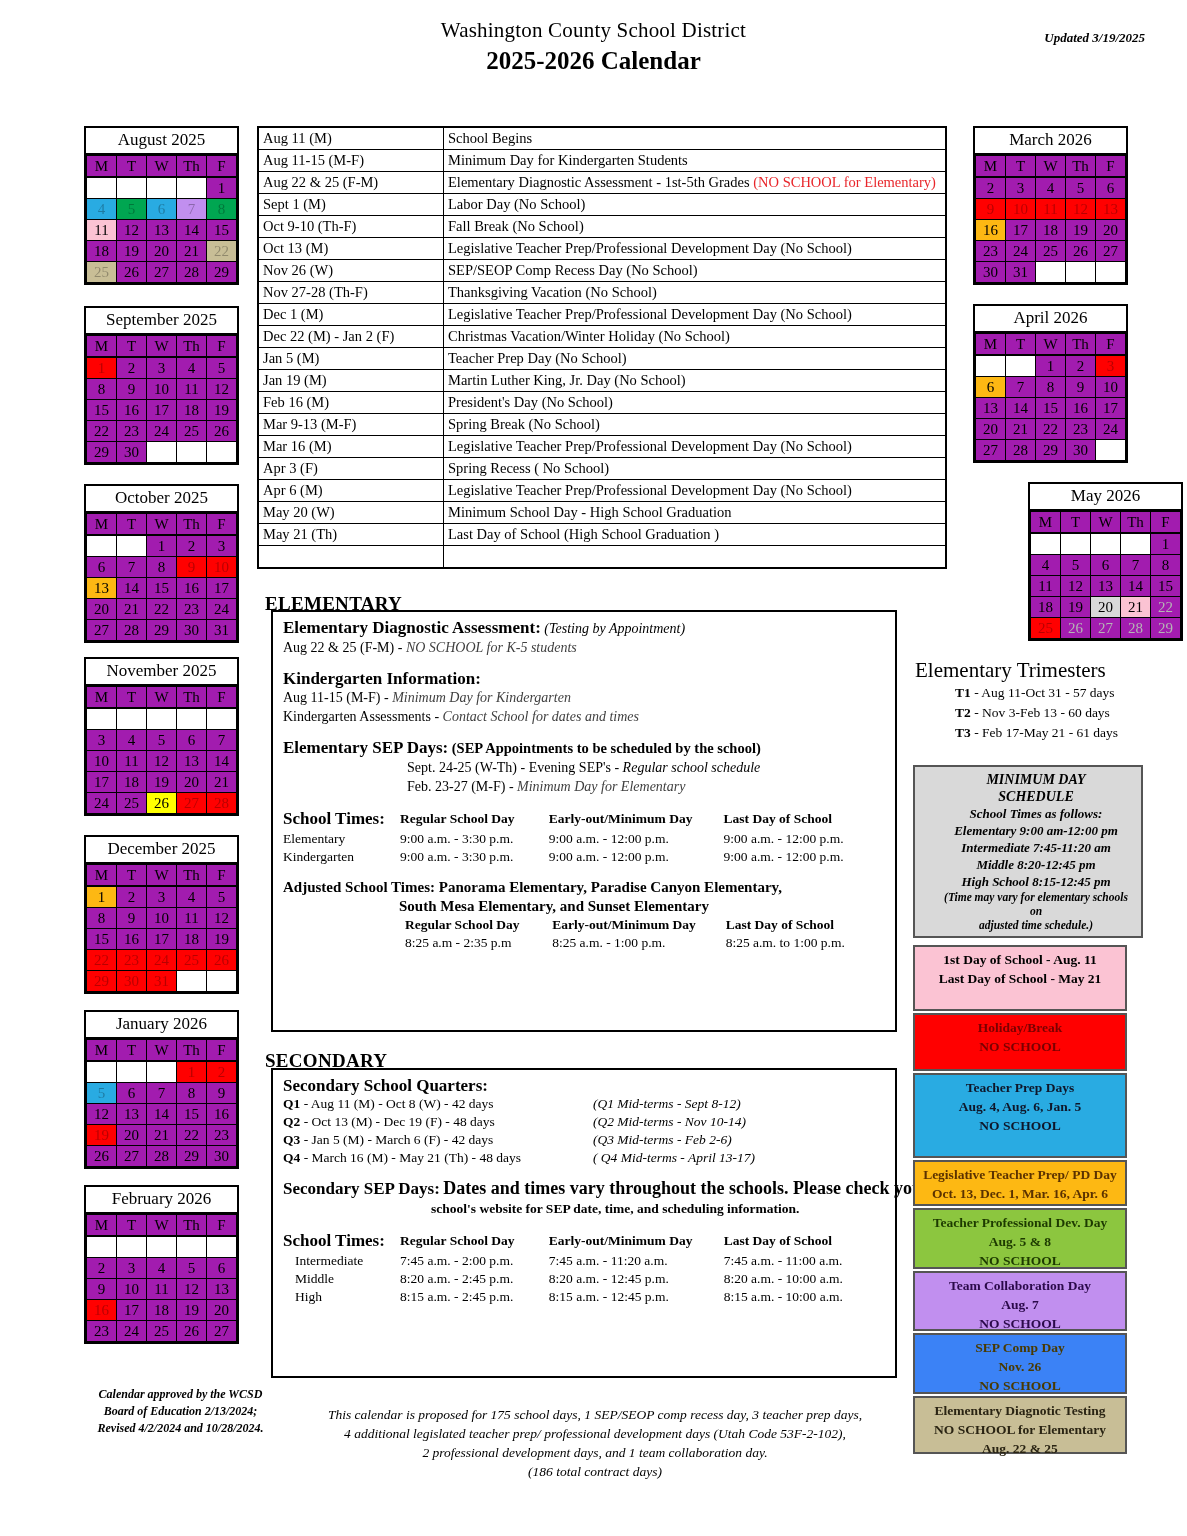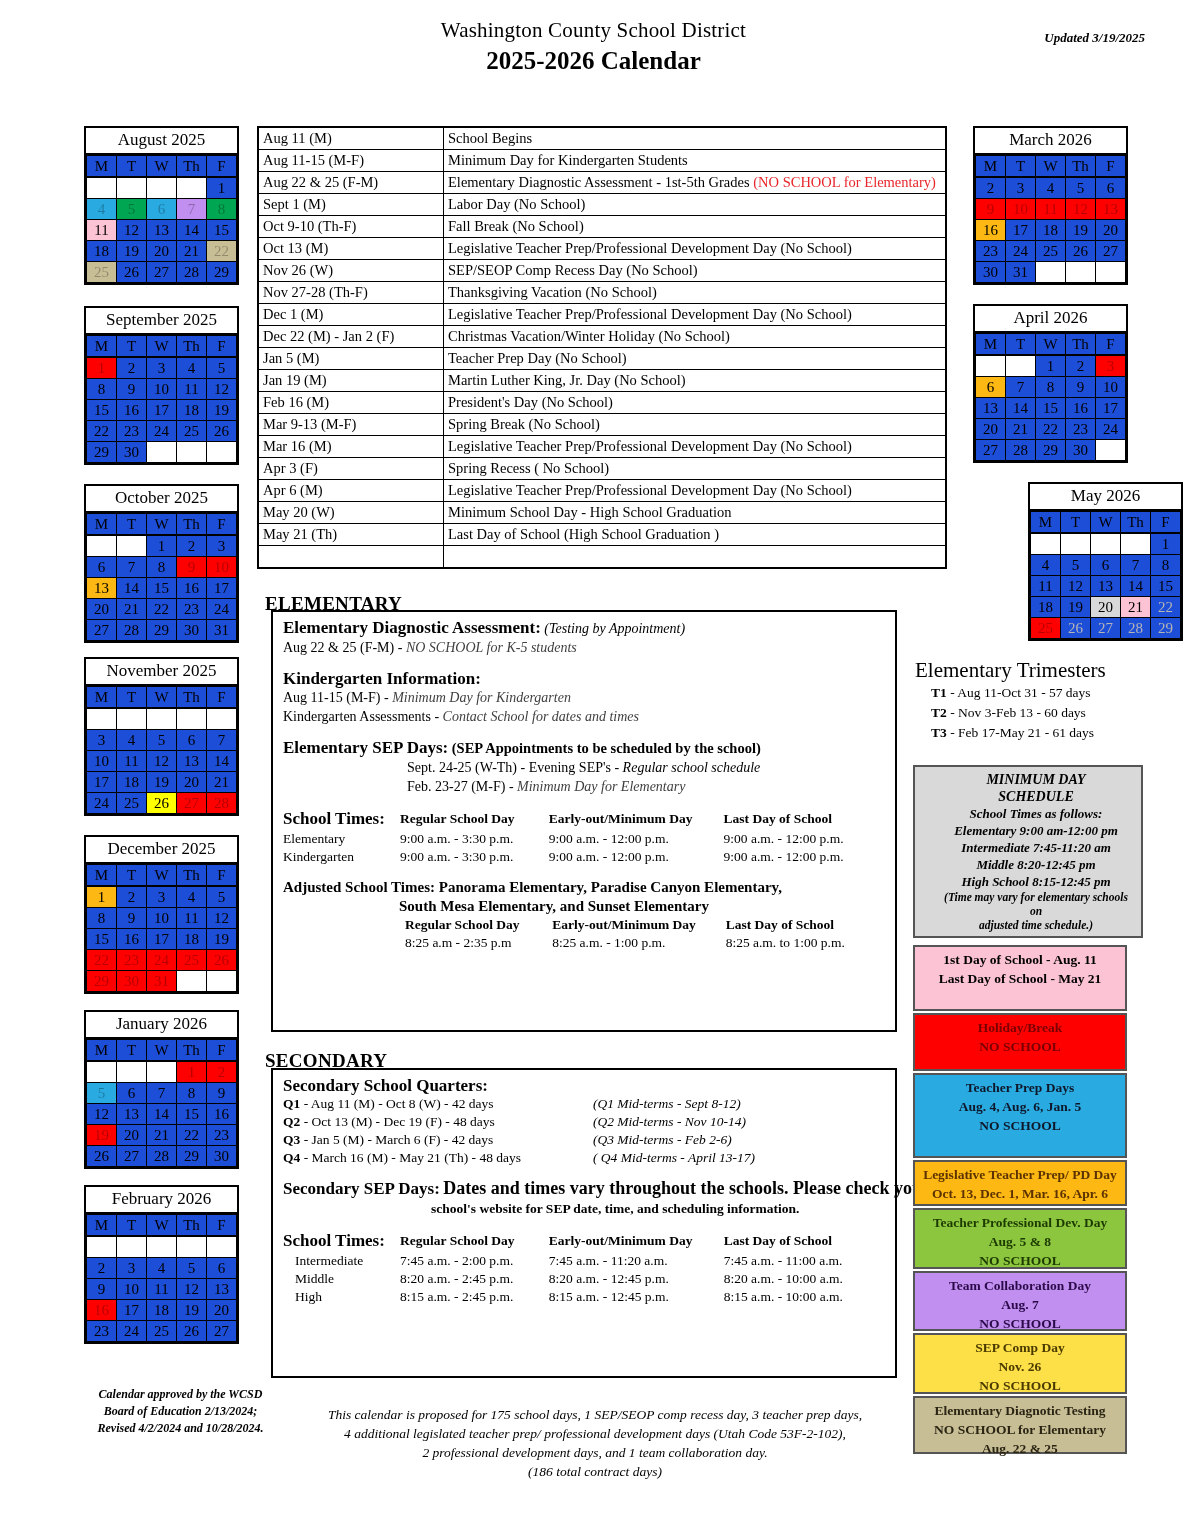--- a/index.html
+++ b/index.html
@@ -8,21 +8,21 @@
     font-family:"Liberation Serif","DejaVu Serif",serif;
     color:#000;position:relative;overflow:hidden;
   }
   
   .hdr{position:absolute;left:0;top:18px;width:1187px;text-align:center;}
   .hdr .line1{font-size:21px;letter-spacing:.2px;}
   .hdr .line2{font-size:25px;font-weight:bold;margin-top:4px;}
   .updated{position:absolute;right:42px;top:30px;font-size:13px;font-style:italic;font-weight:bold;}
 
   
-  .month{position:absolute;border:2px solid #000;border-collapse:collapse;background:#1d4ed8;}
+  .month{position:absolute;border:2px solid #000;border-collapse:collapse;background:#a21caf;}
   .month table{border-collapse:collapse;width:100%;}
   .month caption{font-size:17px;padding:2px 0 3px;border-bottom:2px solid #000;background:#fff;}
   .month th,.month td{
     border:1px solid #000;width:29px;height:20px;text-align:center;
     font-size:15px;line-height:20px;padding:0;
   }
   .month th{font-weight:normal;border-bottom:2px solid #000;}
   .month td.e{background:#fff;}
   .c-red{background:#FF0000;}
   .c-cyan{background:#29ABE2;}
@@ -57,35 +57,35 @@
   .times{border-collapse:collapse;font-size:13.5px;}
   .times td{padding:1px 0;white-space:nowrap;}
   .times .c0{width:122px;}
   .times .c1{width:160px;}
   .times .c2{width:185px;}
   .times .c3{width:175px;}
 
   
   .tri{position:absolute;left:915px;top:658px;width:240px;}
   .tri .t{font-size:21px;font-weight:normal;}
-  .tri .r{font-size:13.5px;margin-left:16px;line-height:20px;white-space:nowrap;}
+  .tri .r{font-size:13.5px;margin-left:40px;line-height:20px;white-space:nowrap;}
   .minbox{position:absolute;left:913px;top:765px;width:214px;background:#D9D9D9;border:2px solid #555;padding:4px 6px;text-align:center;}
   .minbox div{font-style:italic;font-weight:bold;font-size:13px;line-height:17px;margin-left:16px;}
   .minbox .ttl{font-size:14px;}
   .minbox .small{font-size:11.5px;line-height:14px;}
 
   .lg{position:absolute;left:913px;width:214px;border:2px solid #555;text-align:center;padding:3px 4px;box-sizing:border-box;}
   .lg div{font-size:13.5px;font-weight:bold;line-height:19px;}
   .lg.pinkbx{background:#FBC3D3;}
   .lg.redbx{background:#FF0000;color:#7a0000;}
   .lg.cyanbx{background:#29ABE2;color:#0f172a;}
   .lg.goldbx{background:#FDB813;color:#5b3200;}
   .lg.greenbx{background:#8CC63F;color:#1d3a00;}
   .lg.purplebx{background:#C18FEF;color:#2b0a4a;}
-  .lg.yellowbx{background:#fde047;color:#4a3a00;}
+  .lg.yellowbx{background:#3b82f6;color:#4a3a00;}
   .lg.tanbx{background:#C8BE96;color:#2a2413;}
 
   
   .foot-l{position:absolute;left:88px;top:1386px;width:185px;text-align:center;font-size:12px;font-style:italic;font-weight:bold;line-height:17px;}
   .foot-c{position:absolute;left:290px;top:1405px;width:610px;text-align:center;font-size:13.5px;font-style:italic;line-height:19px;}
 </style>
 </head>
 <body>
 
 <div class="hdr">

